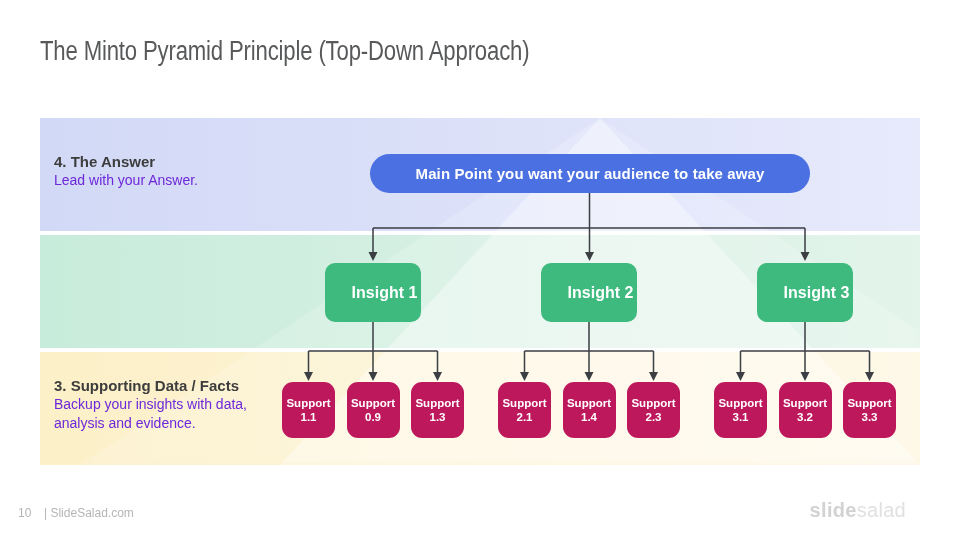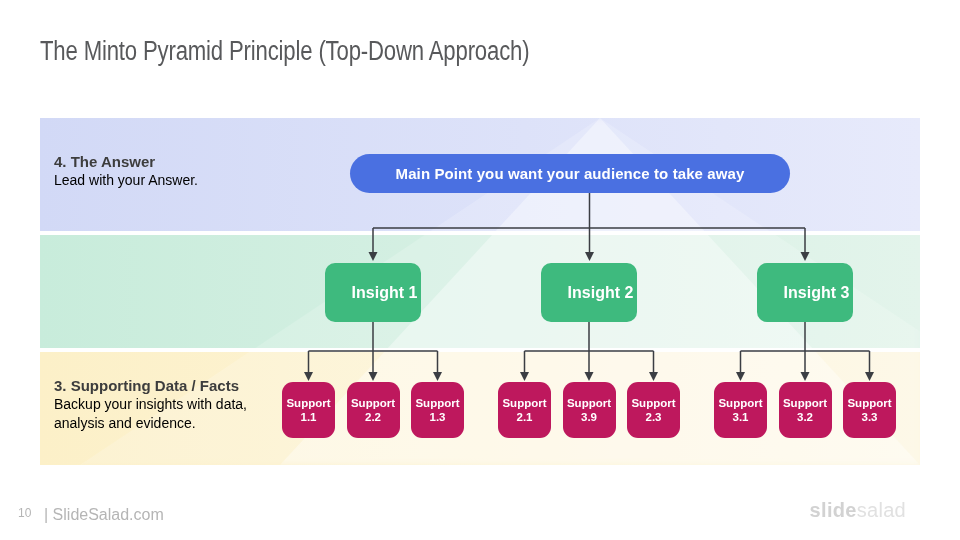--- a/index.html
+++ b/index.html
@@ -47,33 +47,33 @@
   .watermark .tri-inner {
     position: absolute; inset: 0;
     background: rgba(255,255,255,0.38);
     clip-path: polygon(560px 0px, 880px 347px, 240px 347px);
     filter: blur(3px);
   }
 
   
   .row-label { position: absolute; left: 54px; width: 228px; line-height: 19px; }
   .row-label .heading { font-size: 15px; font-weight: 700; color: #3d3d3d; }
-  .row-label .desc    { font-size: 14px; font-weight: 400; color: #000000; }
+  .row-label .desc    { font-size: 14px; font-weight: 400; color: #6d28d9; }
   .row-label-1 { top: 152px; }
   .row-label-2 { top: 262px; }
   .row-label-3 { top: 376px; }
 
   
   .connectors { position: absolute; inset: 0; pointer-events: none; }
   .connectors path { stroke: #3b3e43; stroke-width: 1.5; fill: none; }
   .connectors polygon { fill: #3b3e43; }
 
   
   .main-point {
-    position: absolute; left: 350px; top: 154px; width: 440px; height: 39px;
+    position: absolute; left: 370px; top: 154px; width: 440px; height: 39px;
     background: #4a70e1; border-radius: 19.5px;
     display: flex; align-items: center; justify-content: center;
     color: #ffffff; font-size: 15px; font-weight: 700; letter-spacing: 0.1px;
   }
 
   .insight-box {
     position: absolute; top: 263px; width: 96px; height: 59px;
     background: #3eba7e; border-radius: 10px;
     display: flex; align-items: center; justify-content: center;
     color: #ffffff; font-size: 16px; font-weight: 700; padding-left: 23px;
@@ -88,21 +88,21 @@
     display: flex; flex-direction: column; align-items: center; justify-content: center;
     color: #ffffff; font-size: 11.5px; font-weight: 700; line-height: 14px;
     text-align: center;
   }
   .sup-1-1 { left: 282px; }   .sup-1-2 { left: 346.5px; } .sup-1-3 { left: 411px; }
   .sup-2-1 { left: 498px; }   .sup-2-2 { left: 562.5px; } .sup-2-3 { left: 627px; }
   .sup-3-1 { left: 714px; }   .sup-3-2 { left: 778.5px; } .sup-3-3 { left: 843px; }
 
   
   .footer-page  { position: absolute; left: 18px; top: 506px; font-size: 12px; color: #b5b5b5; }
-  .footer-brand { position: absolute; left: 44px; top: 506px; font-size: 16px; color: #b5b5b5; }
+  .footer-brand { position: absolute; left: 44px; top: 506px; font-size: 12px; color: #b5b5b5; }
   .footer-logo  { position: absolute; right: 54px; top: 499px; font-size: 20px; letter-spacing: 0.3px; }
   .footer-logo .logo-bold  { font-weight: 700; color: #d2d2d2; }
   .footer-logo .logo-light { font-weight: 400; color: #e1e1e1; }
 </style>
 </head>
 <body>
 
 <div class="slide">
 
   <div class="slide-title">The Minto Pyramid Principle (Top-Down Approach)</div>
@@ -153,33 +153,33 @@
   <div class="insight-box insight-1">Insight 1</div>
   <div class="insight-box insight-2">Insight 2</div>
   <div class="insight-box insight-3">Insight 3</div>
 
   <div class="support-box sup-1-1">
     <span>Support</span>
     <span>1.1</span>
   </div>
   <div class="support-box sup-1-2">
     <span>Support</span>
-    <span>2.2</span>
+    <span>0.9</span>
   </div>
   <div class="support-box sup-1-3">
     <span>Support</span>
     <span>1.3</span>
   </div>
   <div class="support-box sup-2-1">
     <span>Support</span>
     <span>2.1</span>
   </div>
   <div class="support-box sup-2-2">
     <span>Support</span>
-    <span>3.9</span>
+    <span>1.4</span>
   </div>
   <div class="support-box sup-2-3">
     <span>Support</span>
     <span>2.3</span>
   </div>
   <div class="support-box sup-3-1">
     <span>Support</span>
     <span>3.1</span>
   </div>
   <div class="support-box sup-3-2">

